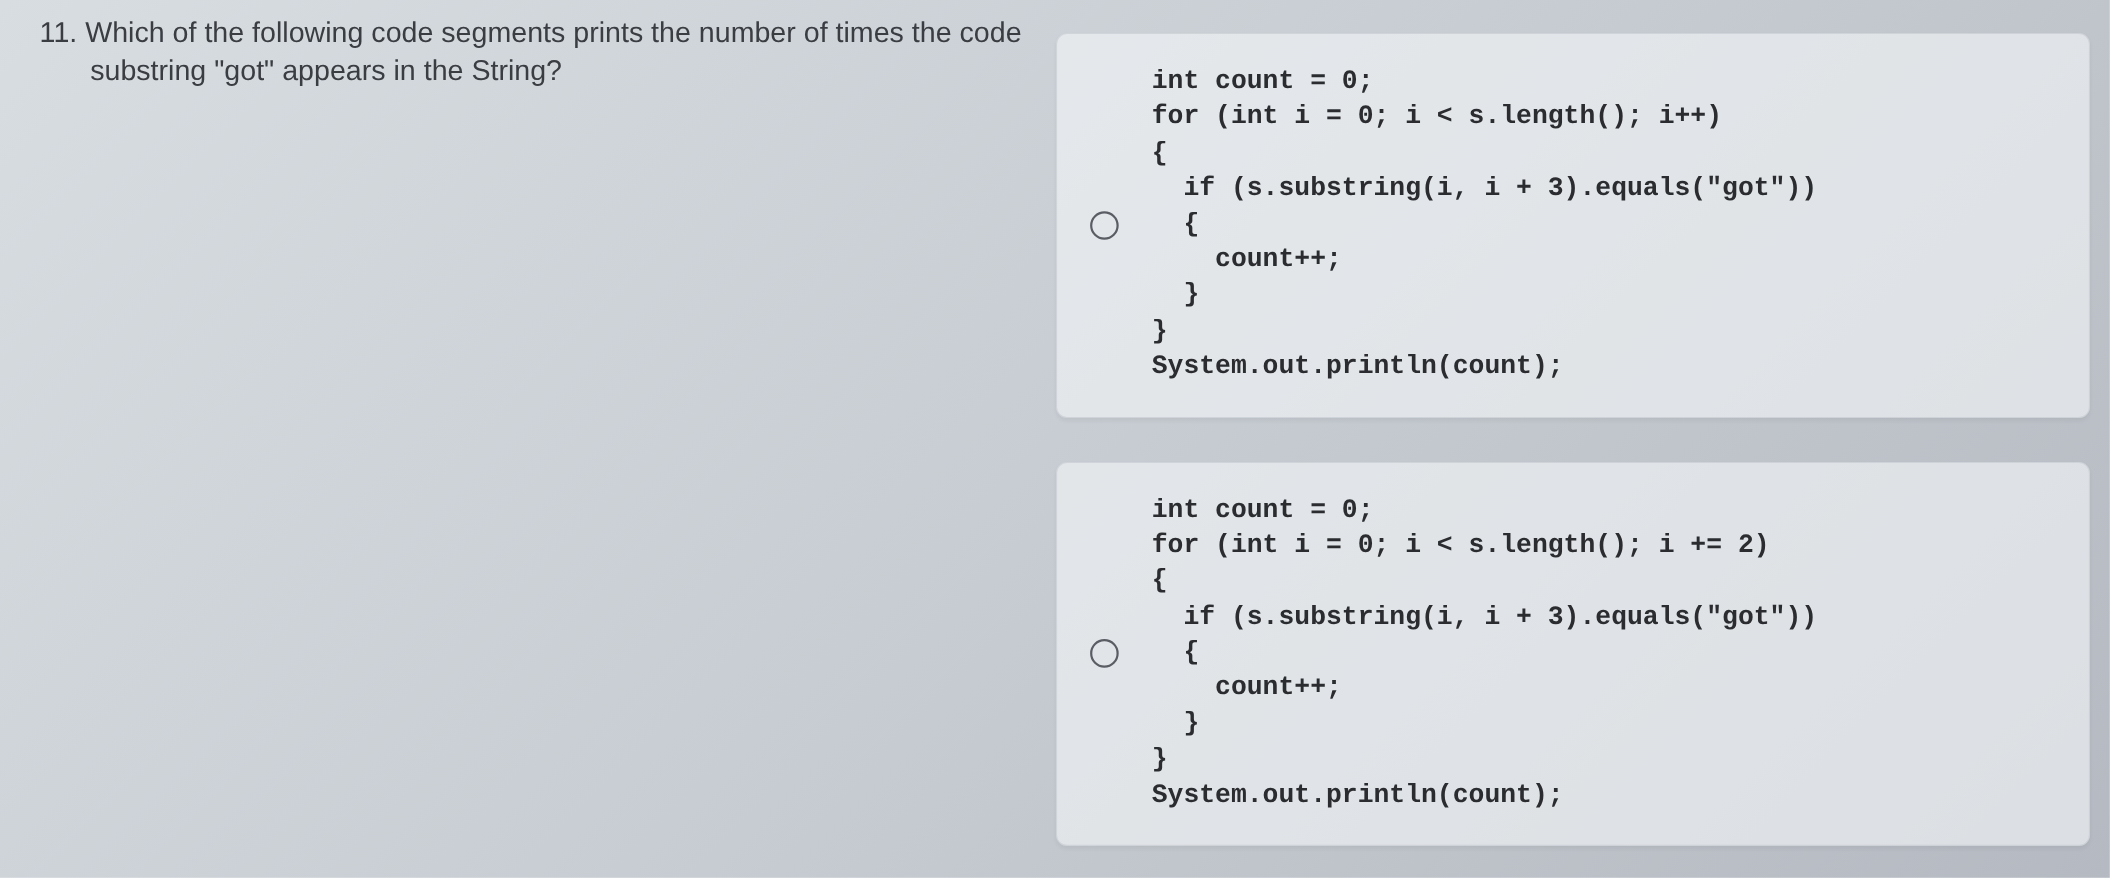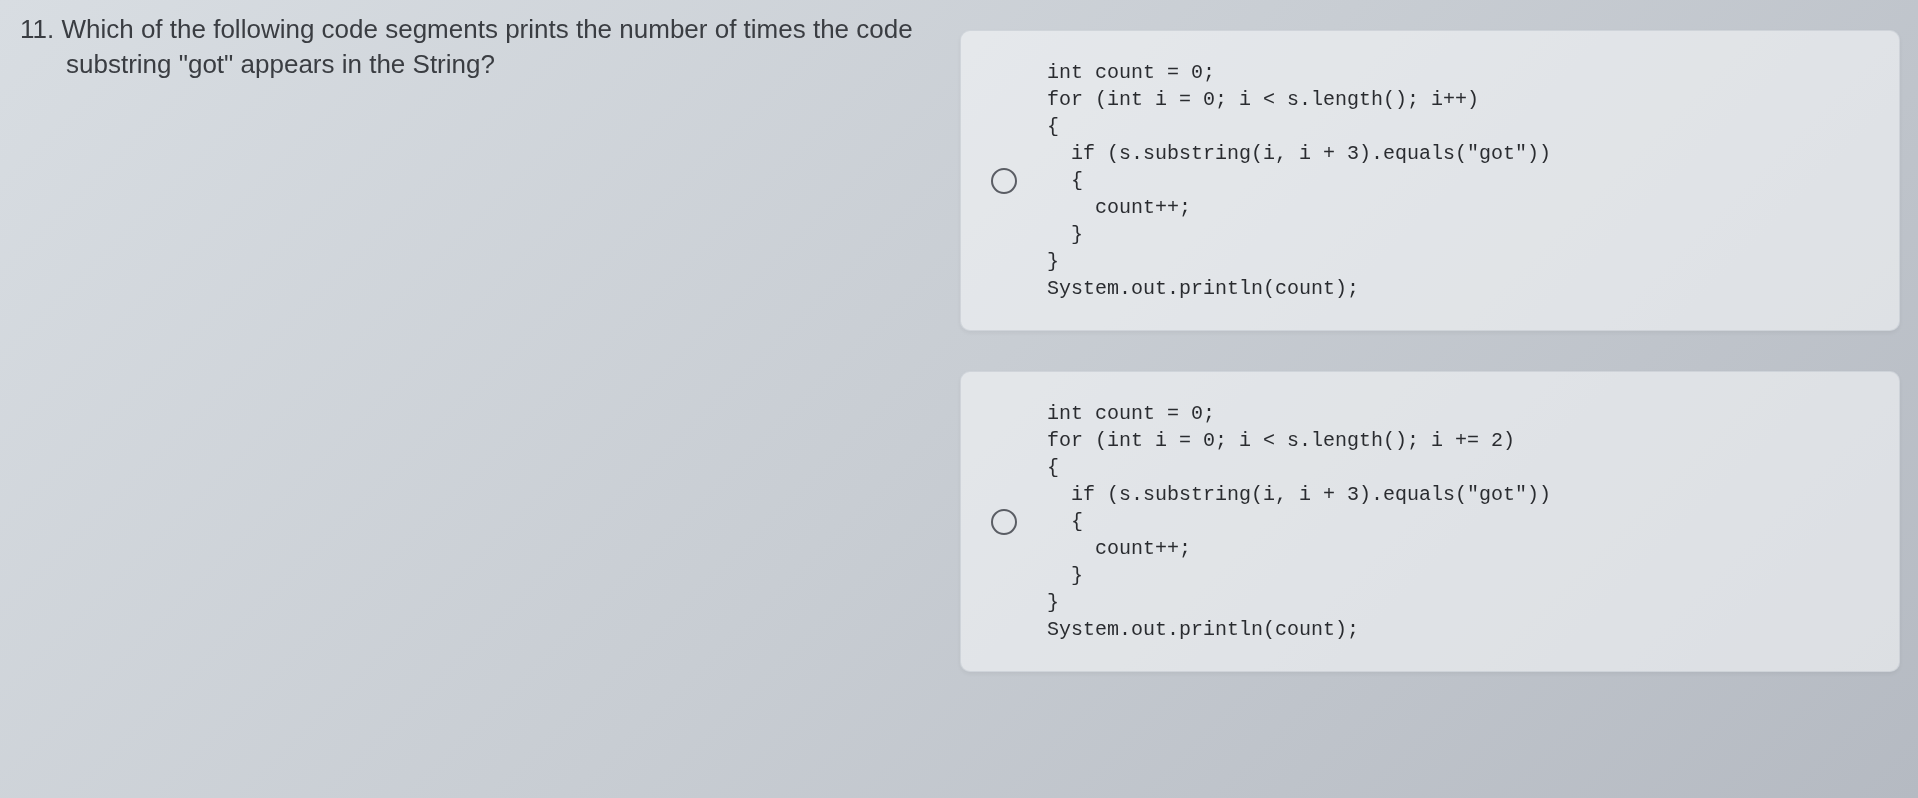--- a/index.html
+++ b/index.html
@@ -7,21 +7,21 @@
     width: 1918px;
     height: 798px;
     background: linear-gradient(135deg, #d8dde2 0%, #c8cdd3 50%, #b5bac2 100%);
     font-family: Arial, Helvetica, sans-serif;
     overflow: hidden;
     position: relative;
   }
   .question-area {
     position: absolute;
     top: 10px;
-    left: 20px;
+    left: 36px;
     width: 920px;
   }
   .question-number {
     font-size: 26px;
     color: #3a3d42;
     display: inline;
   }
   .question-text {
     font-size: 26px;
     color: #3a3d42;
@@ -52,25 +52,25 @@
   .radio-circle {
     width: 26px;
     height: 26px;
     border: 2px solid #5a5d64;
     border-radius: 50%;
     flex-shrink: 0;
     background: transparent;
   }
   .code-block {
     font-family: "Consolas", "Courier New", monospace;
-    font-size: 20px;
+    font-size: 24px;
     color: #2a2c30;
     white-space: pre;
     line-height: 1.35;
-    font-weight: 400;
+    font-weight: 700;
   }
 </style>
 </head>
 <body>
 
 <div class="question-area">
   <div class="question-text">
     <span class="question-number">11.</span>
     <span>Which of the following code segments prints the number of times the code</span>
   </div>

